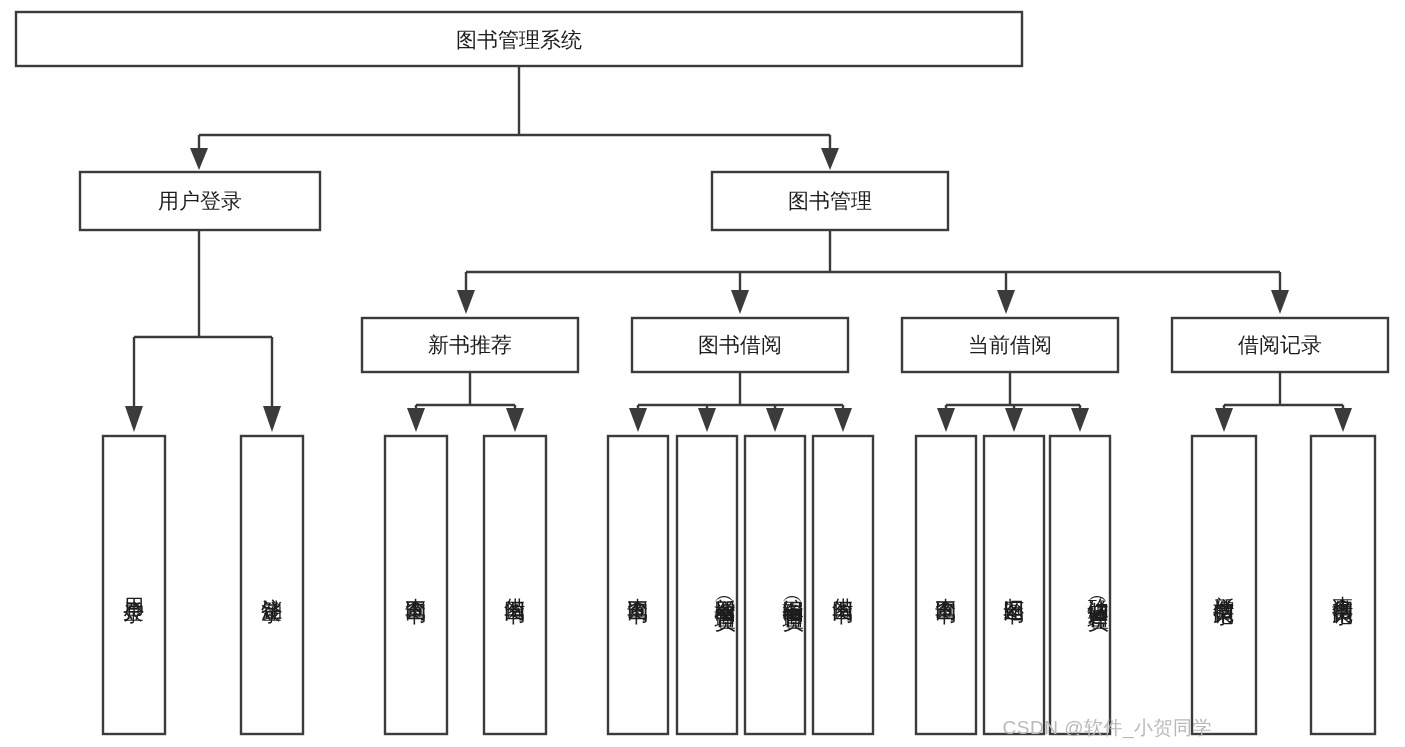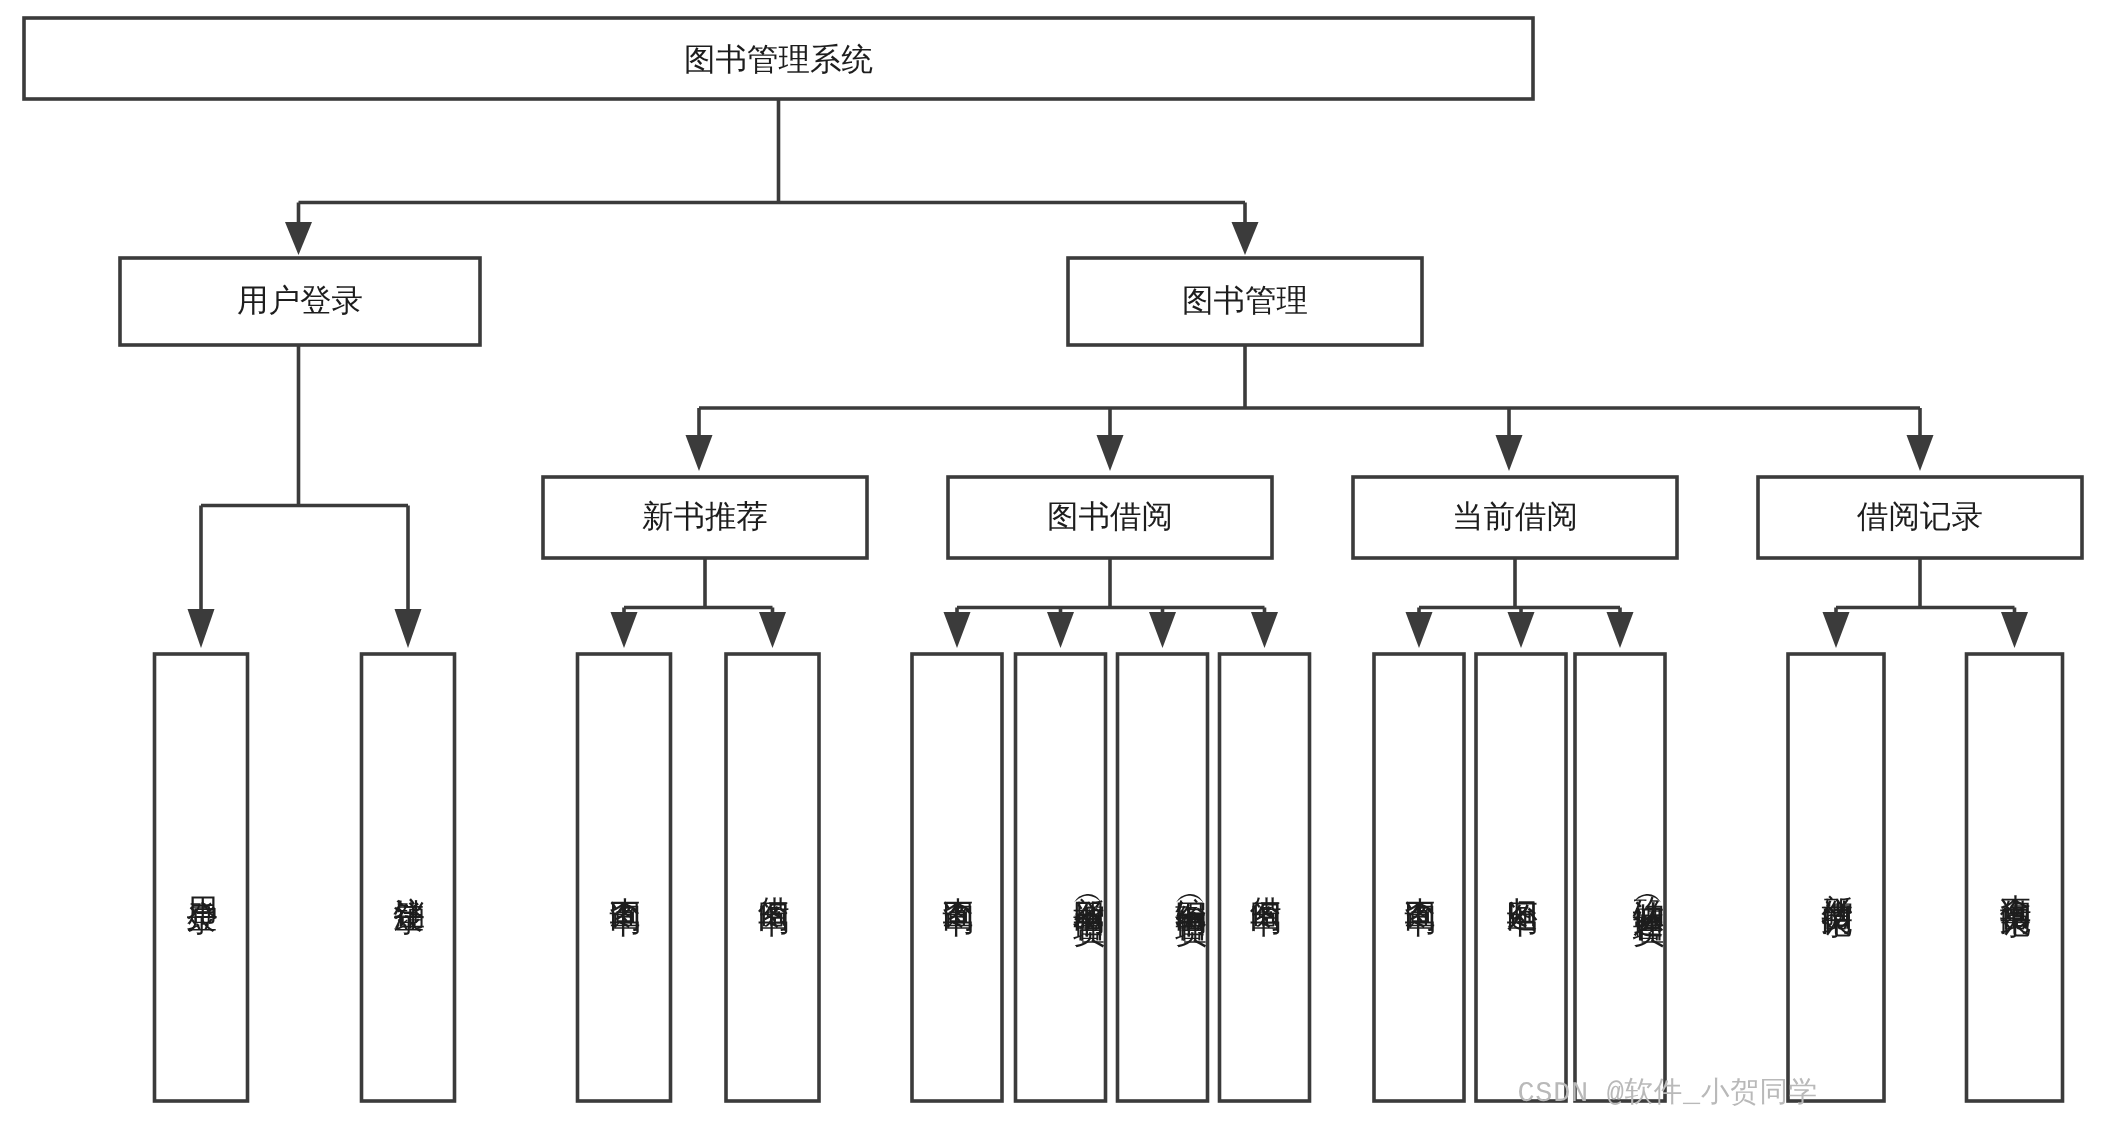--- a/index.html
+++ b/index.html
@@ -60,21 +60,21 @@
     display: flex;
     align-items: center;
     justify-content: center;
     white-space: nowrap;
     pointer-events: none;
   }
   .watermark {
     position: absolute;
     right: 8px;
     bottom: 6px;
-    font-family: Liberation Mono, monospace;
+    font-family: Liberation Sans, sans-serif;
     font-size: 19px;
     color: #b9b9b9;
     white-space: nowrap;
     letter-spacing: 0.5px;
   }
 </style>
 </head>
 <body>
 
 <div id="diagram-root">

